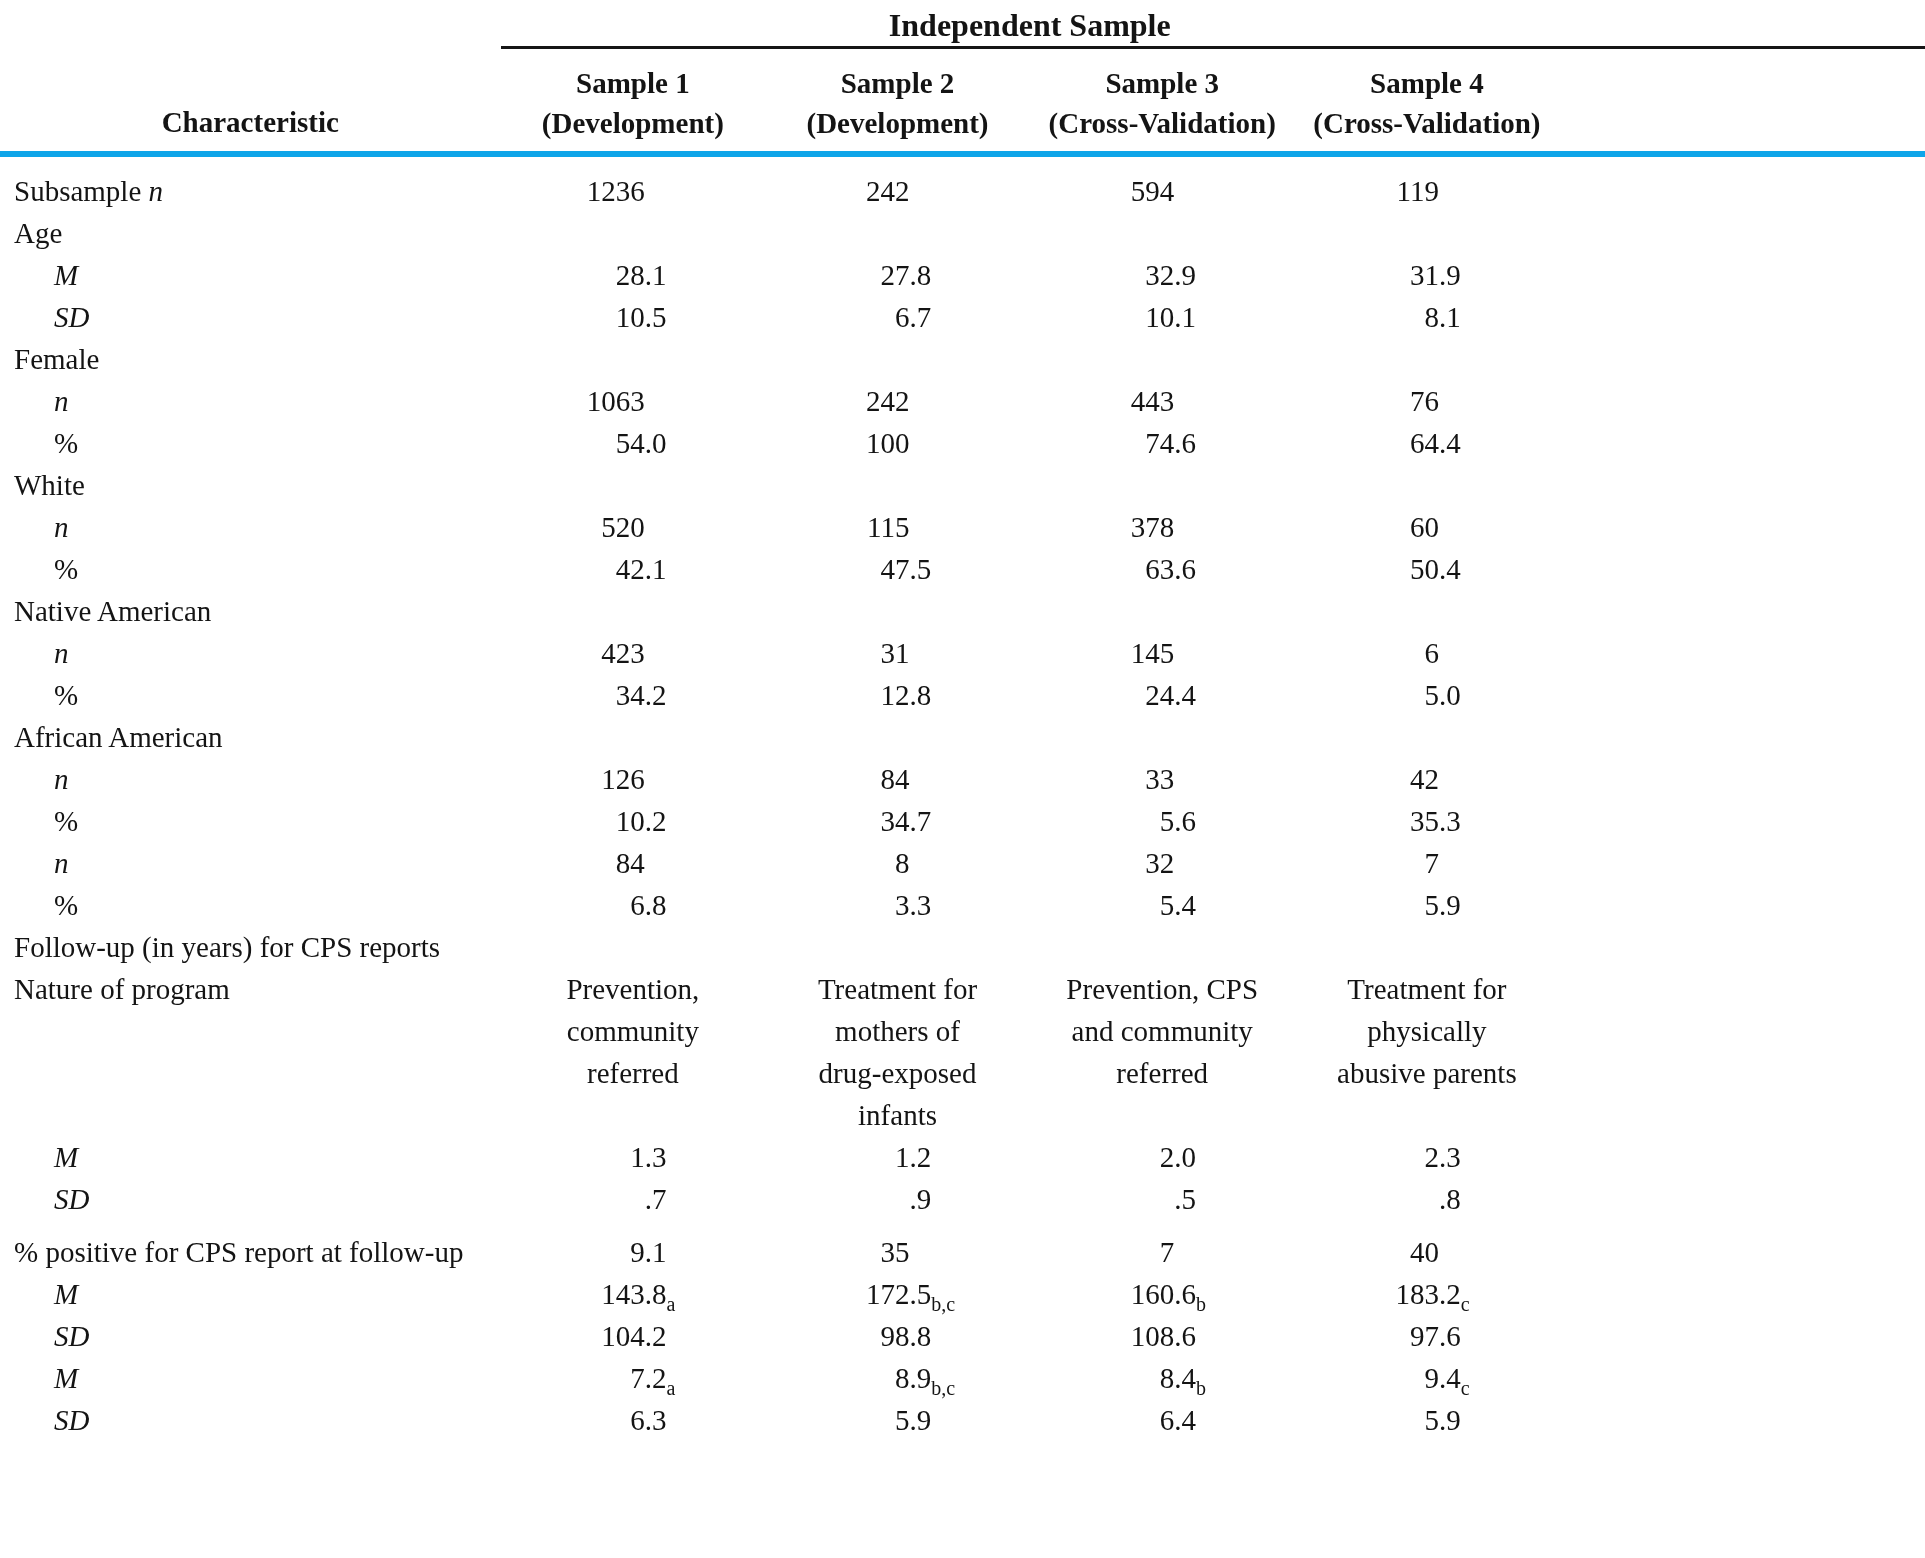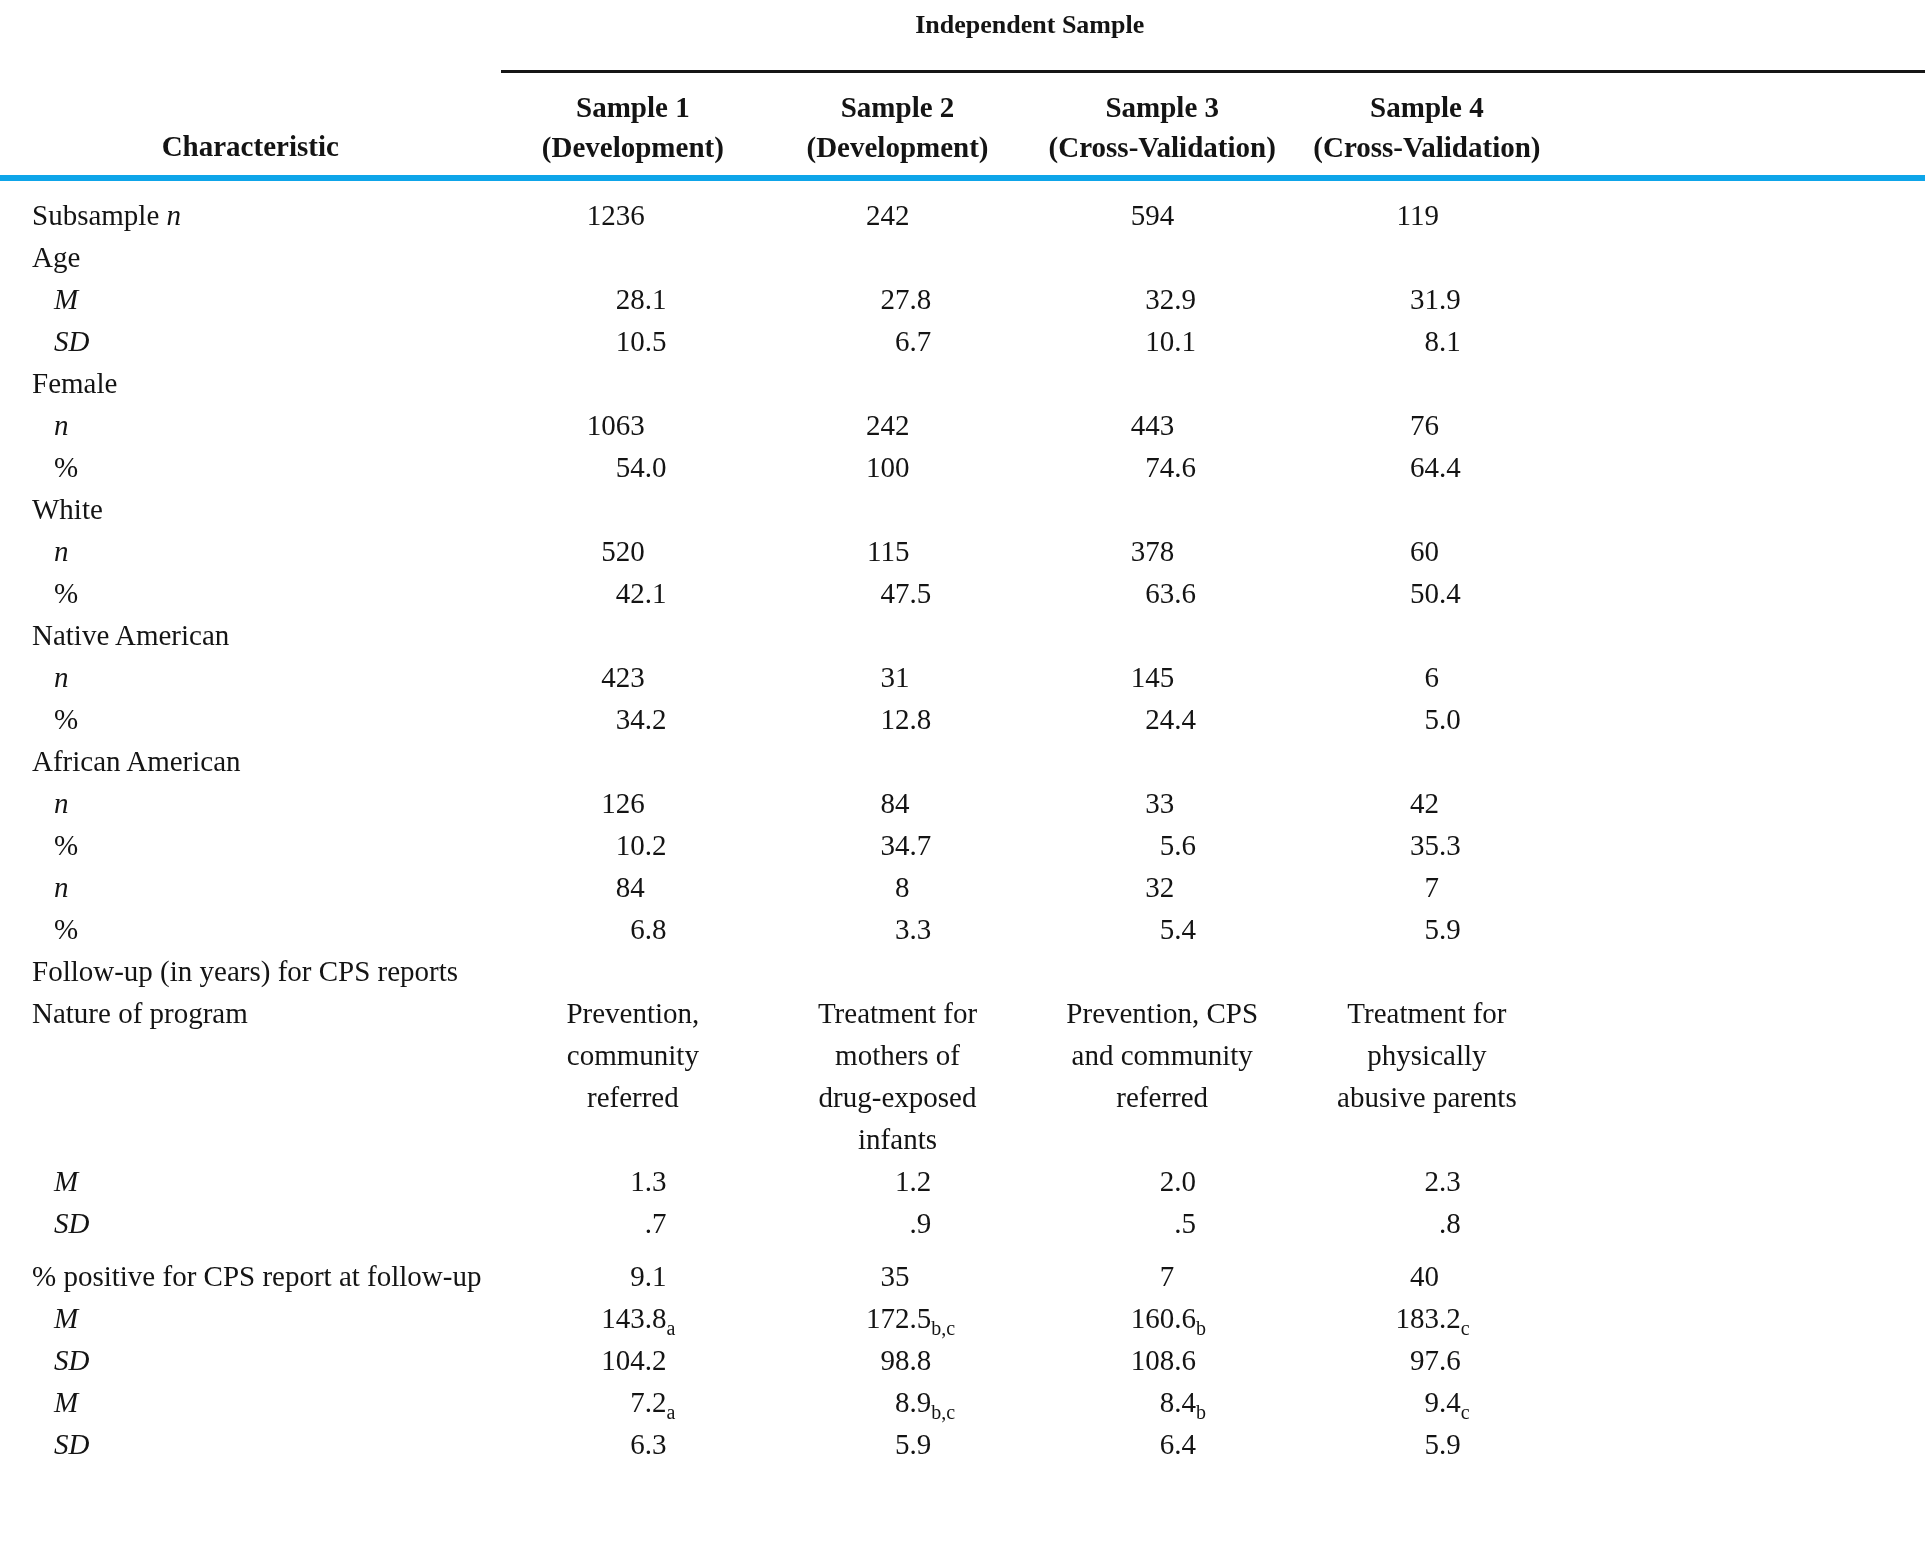--- a/index.html
+++ b/index.html
@@ -30,23 +30,23 @@
     font-size: 29px;
     line-height: 42px;
     vertical-align: top;
     font-weight: normal;
   }
 
   
   .empty-th { border: none; }
   .spanner {
     font-weight: bold;
-    font-size: 26px;
+    font-size: 32px;
     text-align: center;
-    padding: 0 366px 24px 0; 
+    padding: 0 366px 0 0; 
     border-bottom: 3px solid #161616;
     vertical-align: top;
   }
 
   
   .header-row th { border-bottom: 6px solid #0ea5e9; }
   .char-th {
     font-weight: bold;
     text-align: center;
     vertical-align: bottom;
@@ -58,21 +58,21 @@
     vertical-align: bottom;
     padding: 14px 0 8px 0;
     line-height: 40px;
   }
   .spacer-th { }
 
   
   tbody tr:first-child td { padding-top: 13px; }
   .label-cell {
     text-align: left;
-    padding-left: 32px;
+    padding-left: 14px;
     white-space: nowrap;
   }
   .label-cell.indent { padding-left: 54px; }
   .it { font-style: italic; }
 
   .val-cell { text-align: center; }
   .num { display: inline-flex; white-space: nowrap; }
   .ipart { display: inline-block; width: 64px; text-align: right; }
   .fpart { display: inline-block; width: 40px; text-align: left; white-space: nowrap; }
   .subscript {

